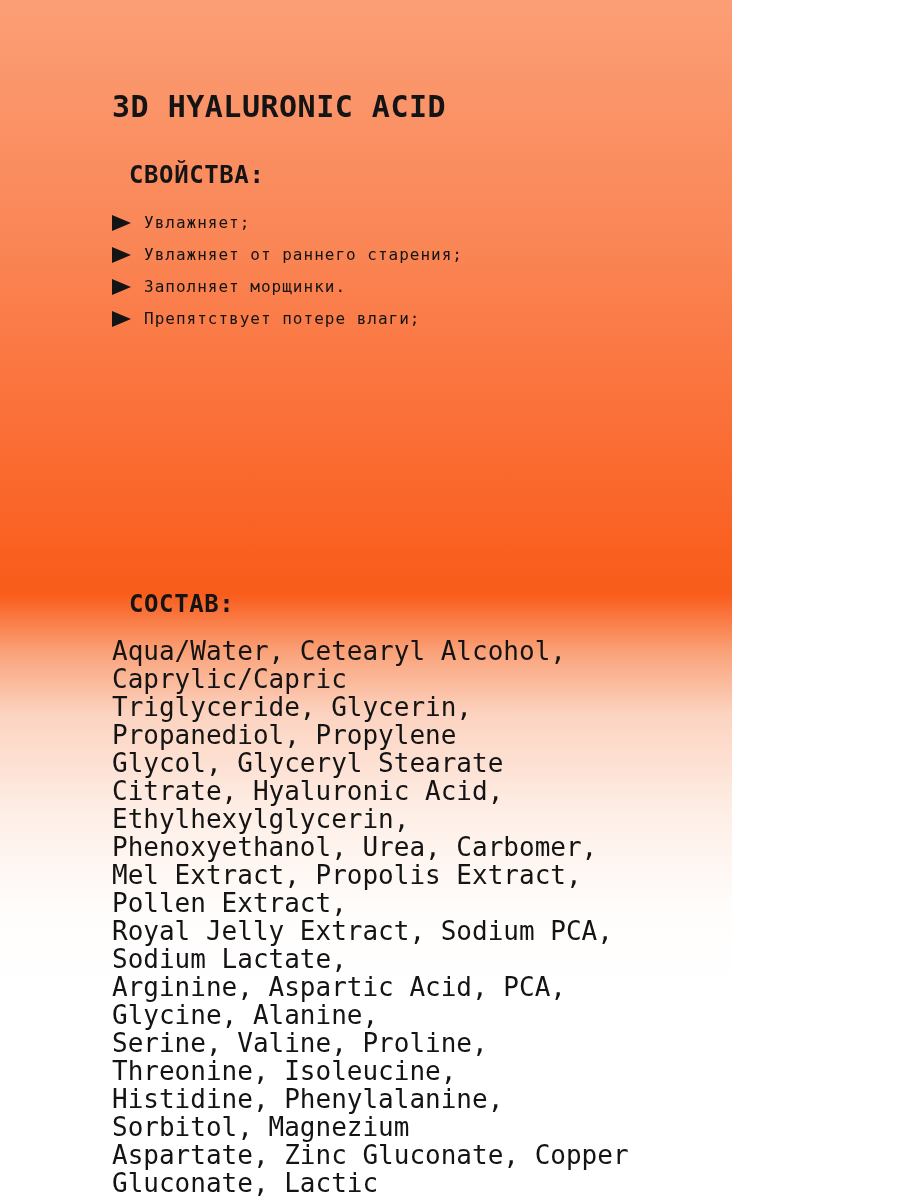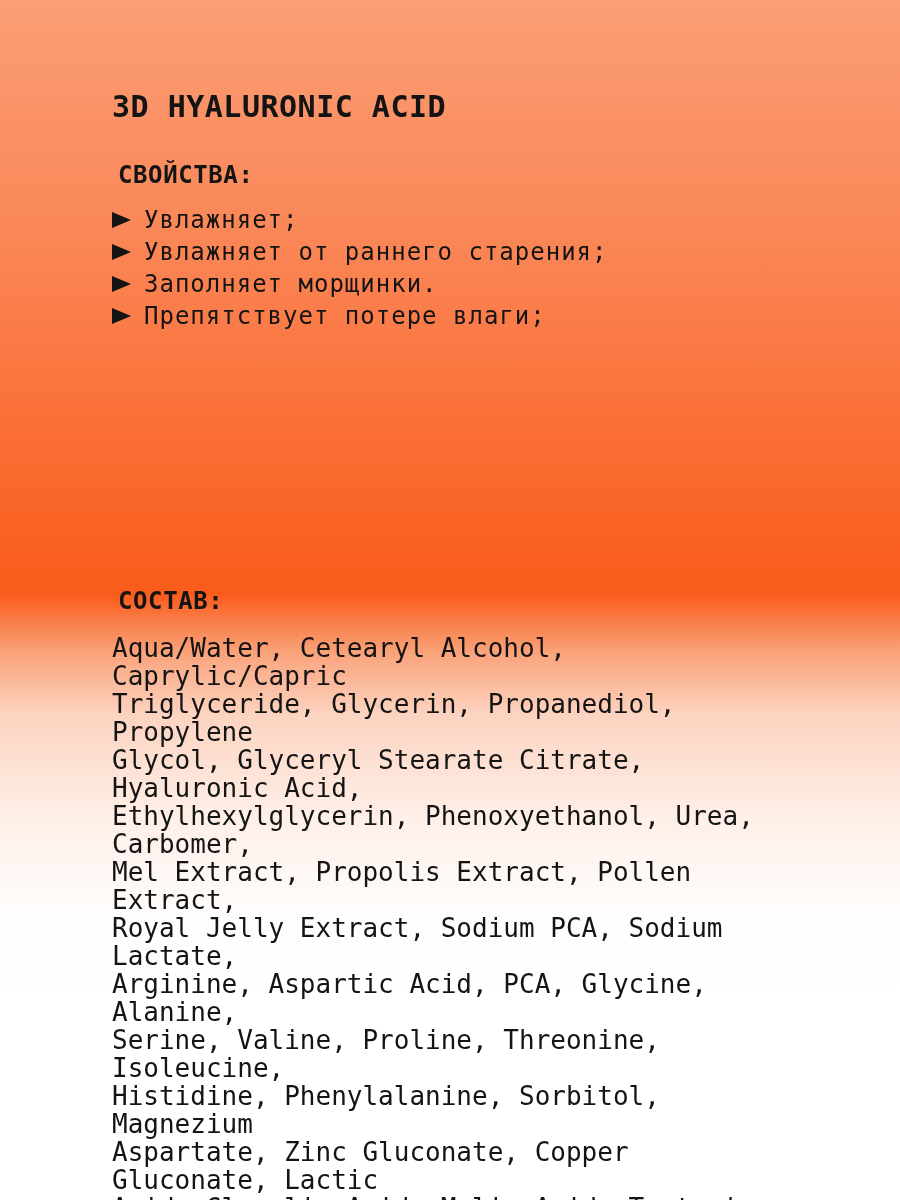--- a/index.html
+++ b/index.html
@@ -2,21 +2,21 @@
 <html><head>
 <meta charset="utf-8">
 <style>
   html, body {
     margin: 0;
     padding: 0;
     background: #ffffff;
   }
   .canvas {
     position: relative;
-    width: 900px;
+    width: 732px;
     height: 1200px;
     overflow: hidden;
     font-family: "DejaVu Sans Mono", "Liberation Mono", monospace;
     color: #141414;
     background: linear-gradient(180deg,
       #FB9E76 0%,
       #FA8656 20%,
       #FA7038 35%,
       #F96020 46%,
       #F95C1B 49.5%,
@@ -35,34 +35,34 @@
     font-size: 30px;
     line-height: 36px;
     font-weight: bold;
     letter-spacing: 0.5px;
   }
   .section-heading {
     font-size: 24px;
     line-height: 30px;
     font-weight: bold;
     letter-spacing: 0.6px;
-    margin: 6px;
+    margin: 17px;
   }
   .props-heading {
     margin-top: 35px;
   }
   .props-list {
     list-style: none;
     margin: 14px 0 0 0;
     padding: 0;
   }
   .props-list li {
     display: flex;
     align-items: center;
-    font-size: 24px;
+    font-size: 16px;
     line-height: 32px;
     letter-spacing: 1px;
   }
   .bullet-triangle {
     width: 0;
     height: 0;
     border-left: 19px solid #141414;
     border-top: 8px solid transparent;
     border-bottom: 8px solid transparent;
     margin-right: 13px;

